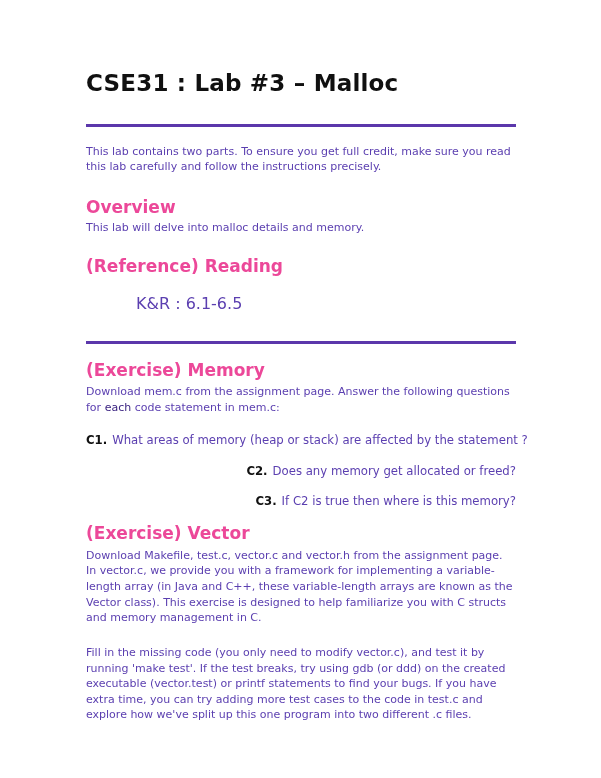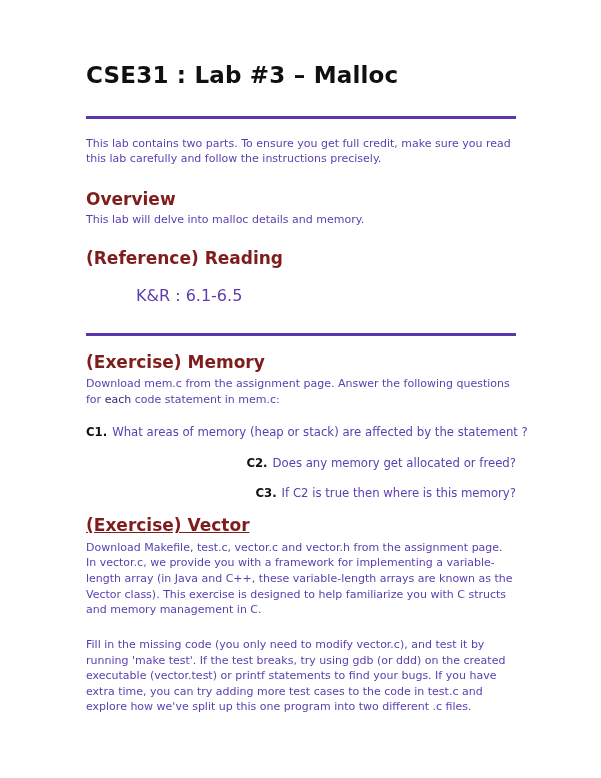--- a/index.html
+++ b/index.html
@@ -16,21 +16,21 @@
   .page {
     position: relative;
     width: 601px;
     height: 778px;
     background: #ffffff;
     box-sizing: border-box;
   }
   .content {
     position: absolute;
     left: 86px;
-    top: 0;
+    top: 8px;
     width: 430px;
   }
 
   
   .doc-title {
     font-size: 23px;
     font-weight: bold;
     color: #101010;
     letter-spacing: 0.2px;
     margin: 0;
@@ -58,28 +58,28 @@
   .para b, .para strong {
     font-weight: normal;
     color: #3a2280;
   }
   .intro { margin-top: 17px; }
 
   
   .h2 {
     font-size: 17px;
     font-weight: bold;
-    color: #7f1d1d;
+    color: #ec4899;
     margin: 0;
     line-height: 1.2;
   }
   .h-overview { margin-top: 22px; margin-bottom: 3px; }
   .h-reading  { margin-top: 20px; margin-bottom: 2px; }
   .h-memory   { margin-top: 16px; margin-bottom: 4px; }
-  .h-vector   { margin-top: 8px; margin-bottom: 4px; text-decoration: underline; }
+  .h-vector   { margin-top: 8px; margin-bottom: 4px; }
 
   .reading-item {
     font-size: 16px;
     color: #5b3fb0;
     margin: 17px;
     padding-left: 33px;
     line-height: 1.4;
   }
 
   

